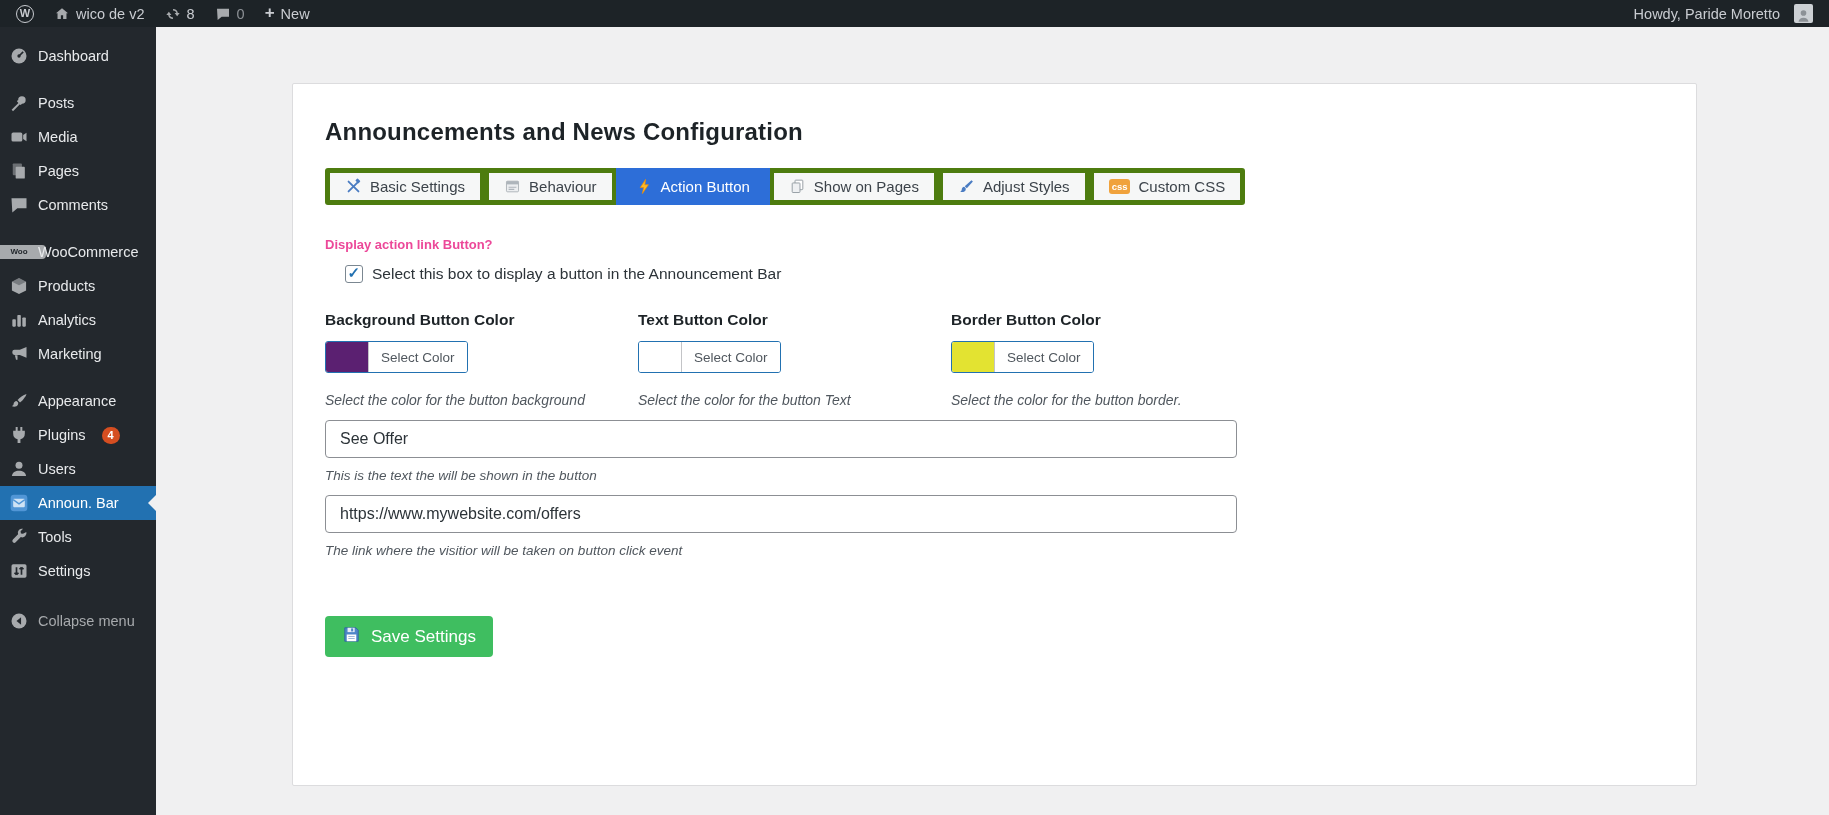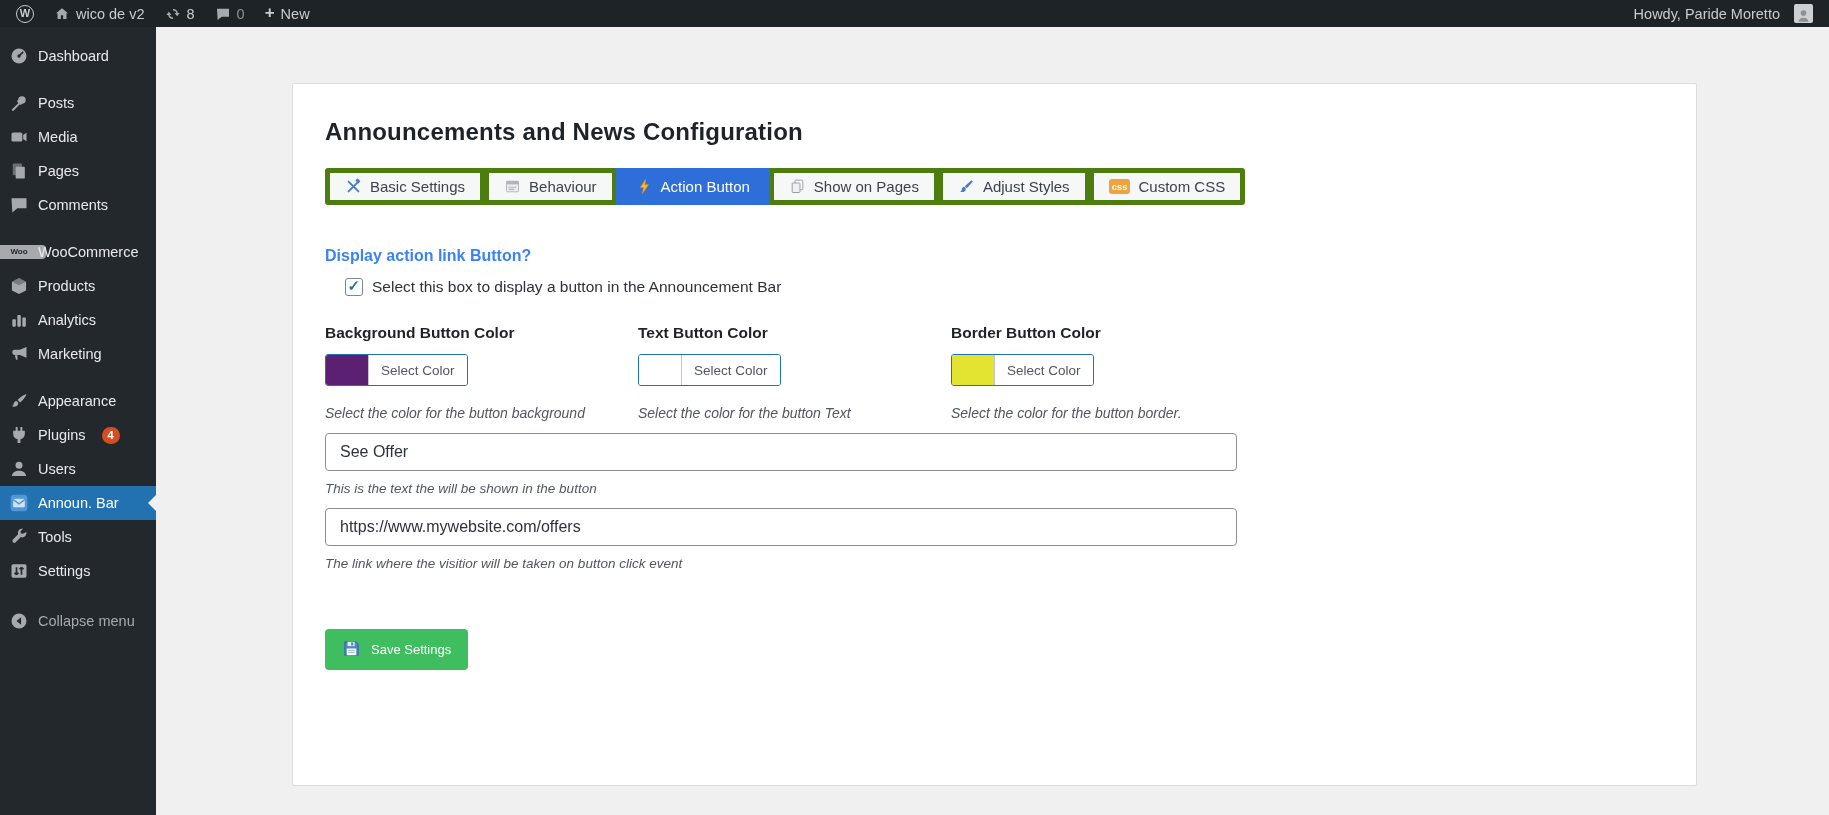--- a/index.html
+++ b/index.html
@@ -75,21 +75,21 @@
     background:#f6f7f7; border:5px solid #4d7c0f; margin-left:-1px;
     font-size:15px; color:#3c434a; cursor:pointer; font-family:inherit; white-space:nowrap;
   }
   .tab:first-child { margin-left:0; border-radius:3px 0 0 3px; }
   .tab:last-child { border-radius:0 3px 3px 0; }
   .tab.active { color:#fff; border-color:transparent; position:relative; z-index:1; }
   .tab svg { display:block; }
   .css-badge { background:#f0a23c; color:#fff; font-size:9.5px; font-weight:bold; padding:2.5px 3px; border-radius:3px; line-height:1; }
 
   
-  .section-label { margin-top:42px; font-size:16px; font-weight:700; color:#3b82f6; }
+  .section-label { margin-top:32px; font-size:13px; font-weight:700; color:#ec4899; }
   .checkbox-row { margin-top:13px; display:flex; align-items:center; gap:9px; font-size:15.5px; color:#2c3338; cursor:pointer;margin-left:20px; }
   input[type=checkbox] {
     appearance:none; -webkit-appearance:none; width:18px; height:18px; margin:0;
     border:1px solid #7b8791; border-radius:3px; background:#fff; position:relative; cursor:pointer; flex-shrink:0;
   }
   input[type=checkbox]:checked::after {
     content:"\2713"; position:absolute; left:1.5px; top:-2px;
     font-size:15px; font-weight:bold; color:#2271b1;
   }
 
@@ -111,21 +111,21 @@
   .text-input {
     margin-top:12px; display:block; width:912px; height:38px;
     border:1px solid #8c8f94; border-radius:4px; padding:0 14px;
     font-size:16px; color:#2c3338; font-family:inherit; background:#fff;
   }
   .input-desc { margin-top:10px; font-size:13.5px; font-style:italic; color:#50575e; }
 
   .save-btn {
     margin-top:58px; display:inline-flex; align-items:center; gap:10px;
     border:none; border-radius:4px; padding:0 17px; height:41px;
-    color:#fff; font-size:13px; font-family:inherit; cursor:pointer;
+    color:#fff; font-size:17px; font-family:inherit; cursor:pointer;
   }
 </style>
 </head>
 <body>
 
 <div class="screen">
 
   <header class="adminbar">
     <div class="ab-item">
       <span class="wp-logo">W</span>

